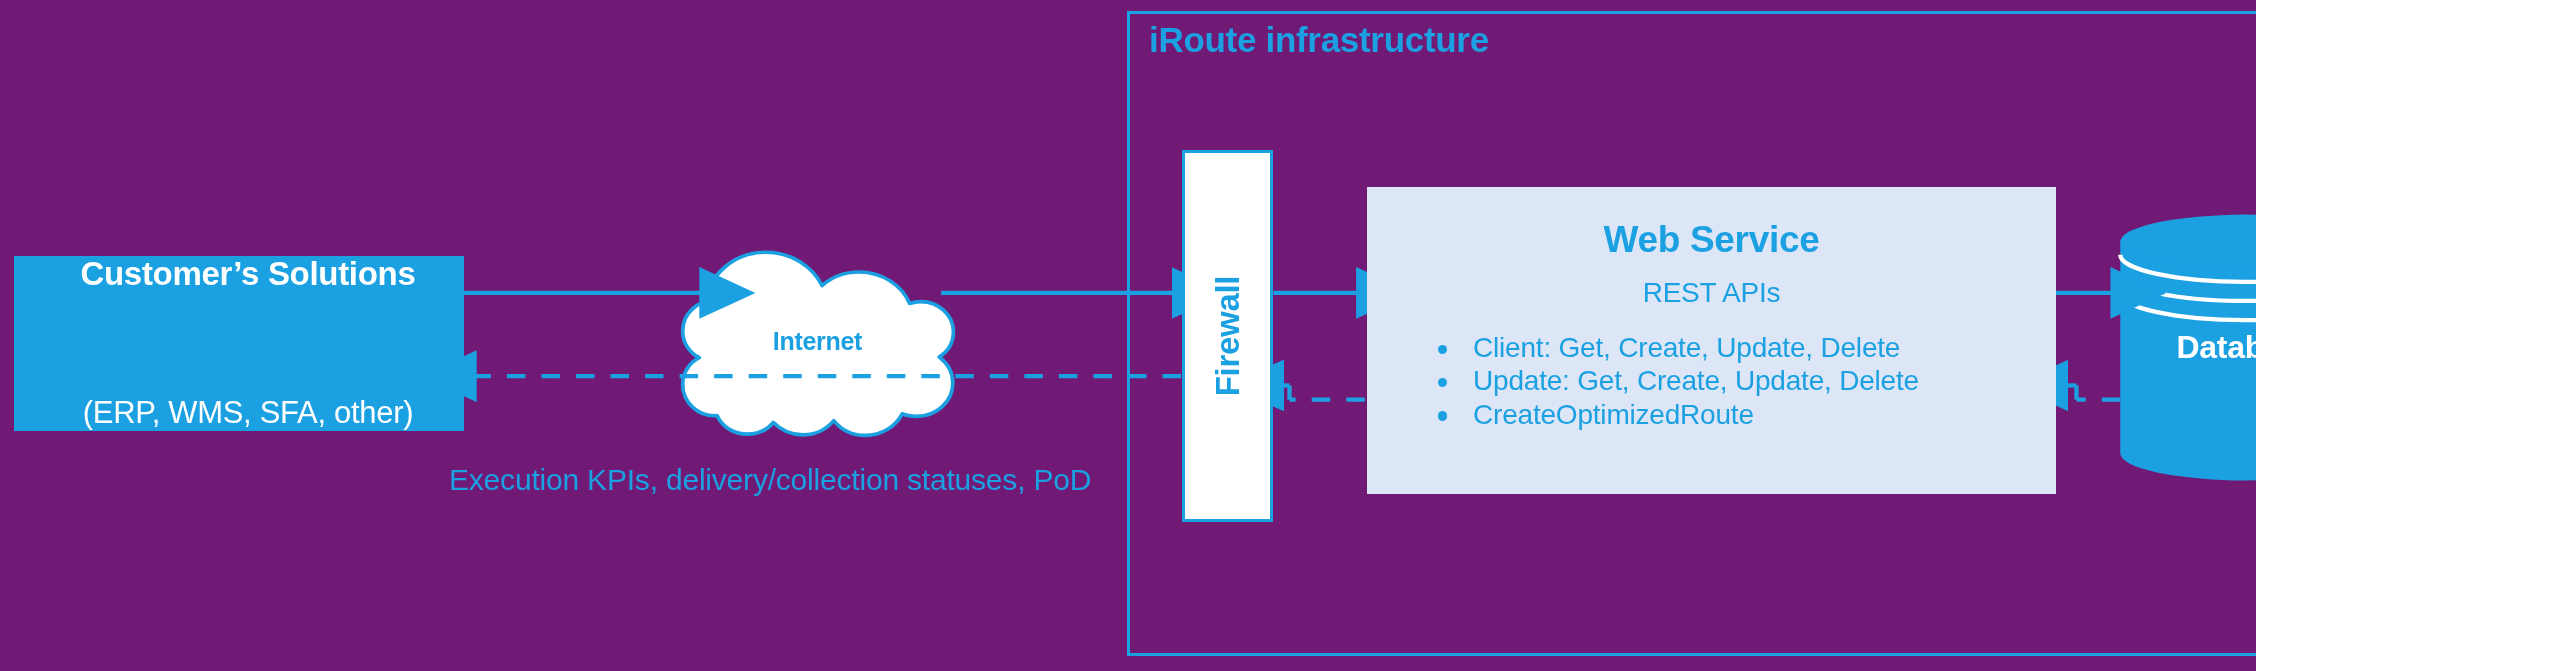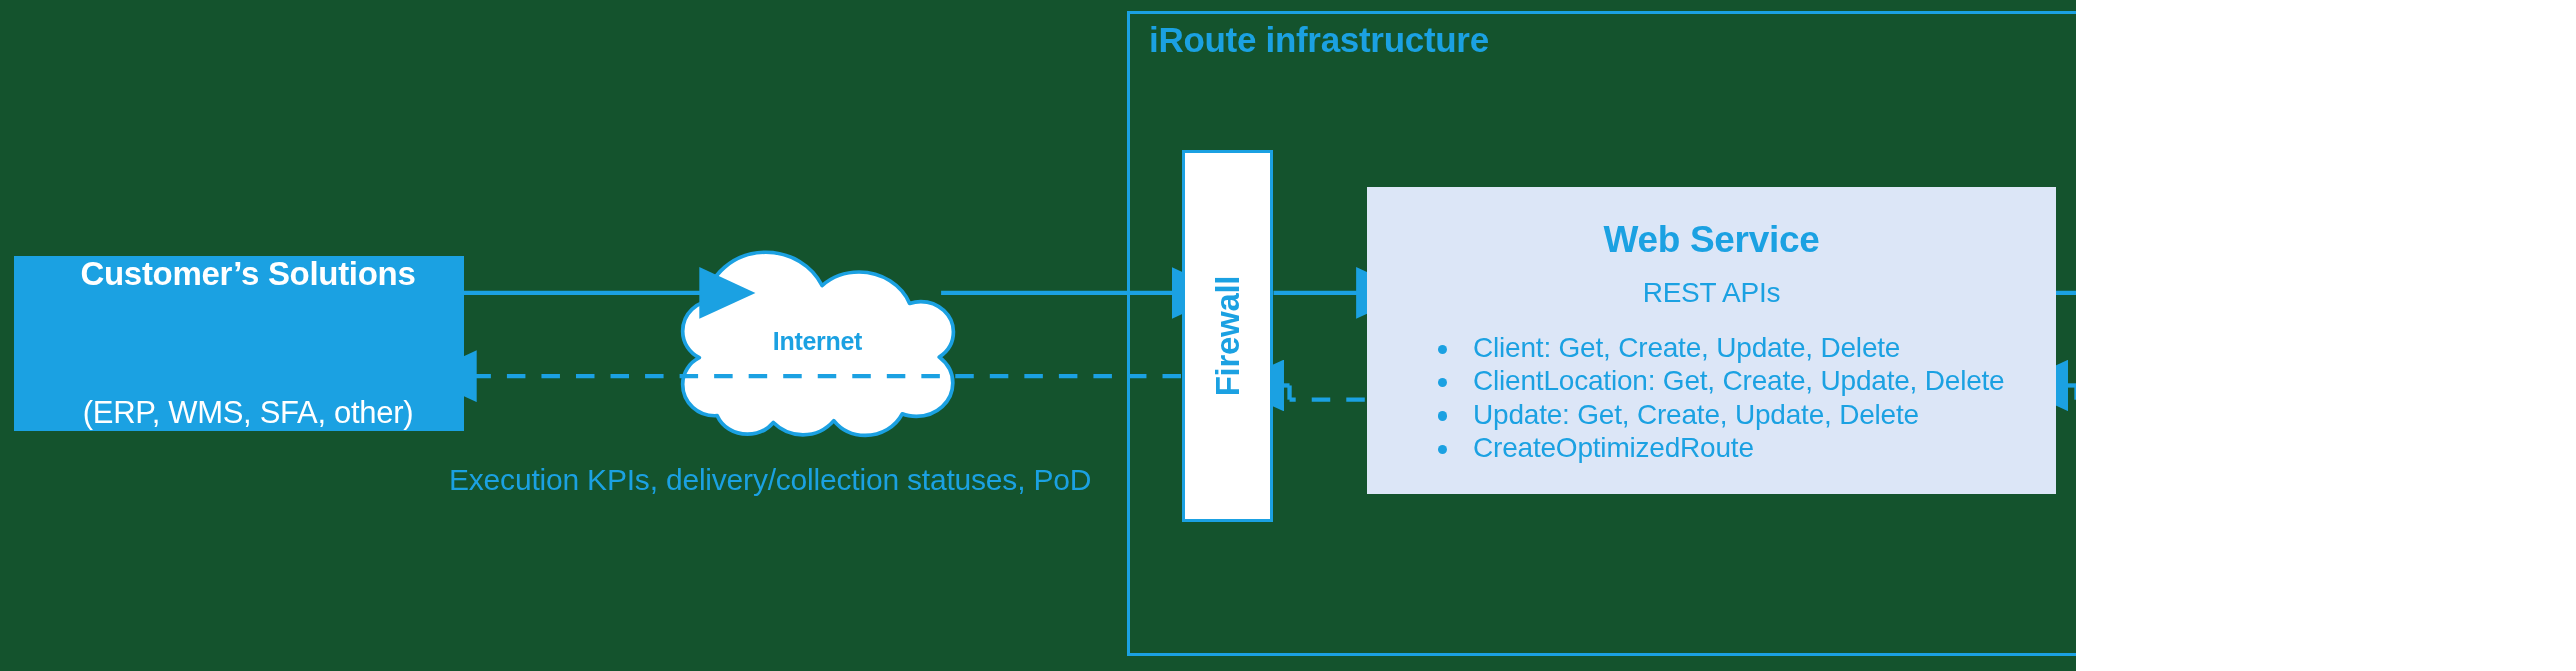--- a/index.html
+++ b/index.html
@@ -5,23 +5,23 @@
   html, body {
     margin: 0;
     padding: 0;
     background: #ffffff;
   }
   body {
     font-family: "Liberation Sans", sans-serif;
   }
   #canvas {
     position: relative;
-    width: 2076px;
+    width: 2256px;
     height: 671px;
-    background: #14532d;
+    background: #701a75;
     overflow: hidden;
   }
   #svg-layer {
     position: absolute;
     left: 0;
     top: 0;
     width: 2576px;
     height: 671px;
   }
   .abs { position: absolute; }
@@ -286,21 +286,20 @@
 
   <div class="abs" id="firewall-box">
     <div id="firewall-label">Firewall</div>
   </div>
 
   <div class="abs" id="webservice-box">
     <div id="ws-title">Web Service</div>
     <div id="ws-subtitle">REST APIs</div>
     <ul id="ws-list">
       <li>Client: Get, Create, Update, Delete</li>
-      <li>ClientLocation: Get, Create, Update, Delete</li>
       <li>Update: Get, Create, Update, Delete</li>
       <li>CreateOptimizedRoute</li>
     </ul>
   </div>
 
   <div class="abs" id="database-label">Database</div>
 
 </div>
 
 

